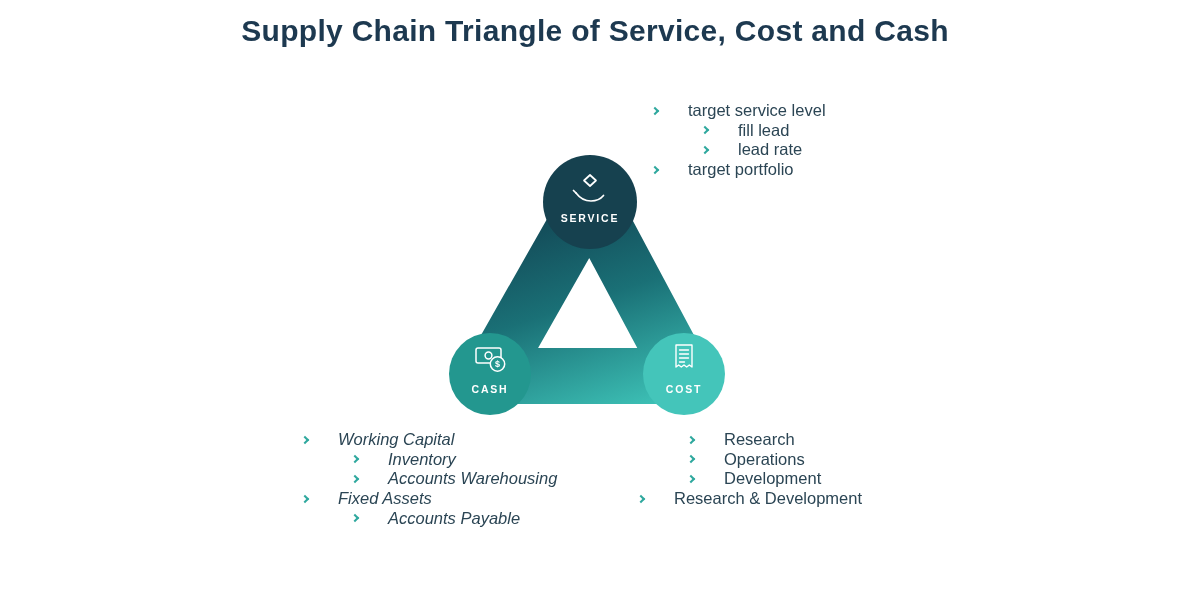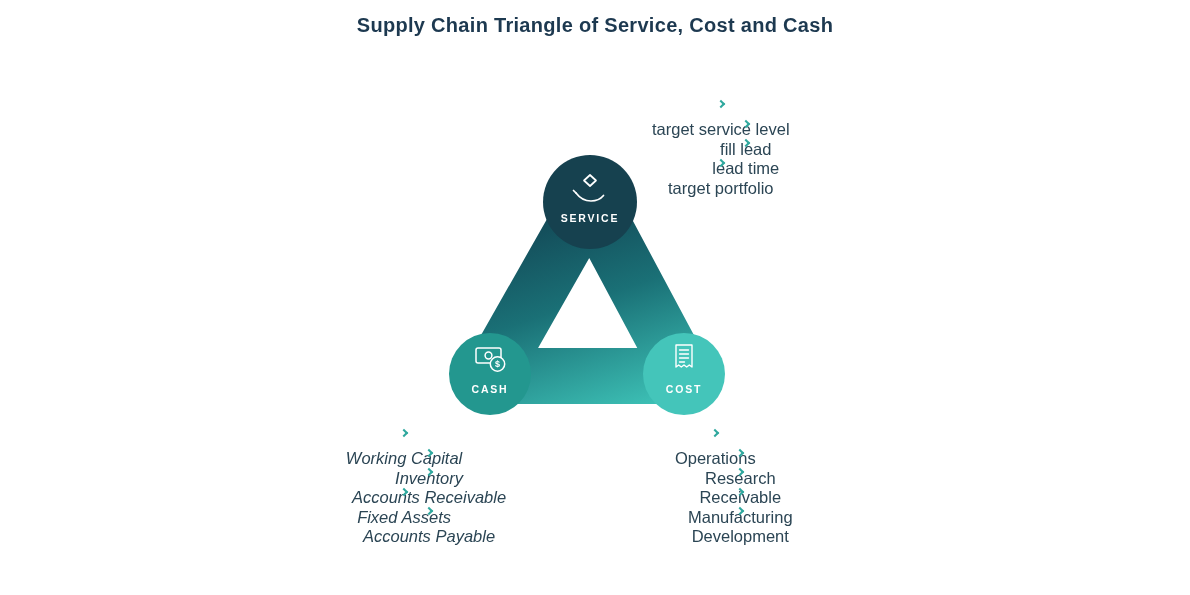--- a/index.html
+++ b/index.html
@@ -15,35 +15,35 @@
   }
   *{box-sizing:border-box;}
   html,body{margin:0;padding:0;}
   body{
     width:1190px;height:595px;position:relative;overflow:hidden;
     background:#ffffff;
     font-family:"Liberation Sans", sans-serif;
   }
   .title{
     position:absolute;top:14px;left:0;width:100%;margin:0;
-    text-align:center;font-size:20px;font-weight:700;
+    text-align:center;font-size:30px;font-weight:700;
     letter-spacing:.3px;color:var(--c-title);
   }
   .tri{
     position:absolute;left:440px;top:148px;width:300px;height:285px;
   }
   .node-label{
     fill:#ffffff;font-size:10.5px;font-weight:600;letter-spacing:1.8px;
     text-anchor:middle;font-family:"Liberation Sans",sans-serif;
   }
   .list{
     position:absolute;color:var(--c-text);font-size:16.5px;
   }
   .li{
-    display:flex;align-items:center;height:19.6px;gap:13px;flex-direction:column;
+    display:flex;align-items:center;height:19.6px;gap:30px;
   }
   .li.lvl1{margin-left:50px;}
   .chev{
     width:6px;height:6px;flex:0 0 auto;
     border-top:2px solid var(--c-chevron);
     border-right:2px solid var(--c-chevron);
     transform:rotate(45deg);
   }
   .lbl{white-space:nowrap;}
   #service-list{left:652px;top:101px;}
@@ -104,65 +104,61 @@
   <div class="li lvl0">
     <span class="chev"></span>
     <span class="lbl">target service level</span>
   </div>
   <div class="li lvl1">
     <span class="chev"></span>
     <span class="lbl">fill lead</span>
   </div>
   <div class="li lvl1">
     <span class="chev"></span>
-    <span class="lbl">lead time</span>
+    <span class="lbl">lead rate</span>
   </div>
   <div class="li lvl0">
     <span class="chev"></span>
     <span class="lbl">target portfolio</span>
   </div>
 </div>
 
 <div class="list" id="cash-list">
   <div class="li lvl0">
     <span class="chev"></span>
     <span class="lbl">Working Capital</span>
   </div>
   <div class="li lvl1">
     <span class="chev"></span>
     <span class="lbl">Inventory</span>
   </div>
   <div class="li lvl1">
     <span class="chev"></span>
-    <span class="lbl">Accounts Receivable</span>
+    <span class="lbl">Accounts Warehousing</span>
   </div>
   <div class="li lvl0">
     <span class="chev"></span>
     <span class="lbl">Fixed Assets</span>
   </div>
   <div class="li lvl1">
     <span class="chev"></span>
     <span class="lbl">Accounts Payable</span>
   </div>
 </div>
 
 <div class="list" id="cost-list">
-  <div class="li lvl0">
-    <span class="chev"></span>
-    <span class="lbl">Operations</span>
-  </div>
   <div class="li lvl1">
     <span class="chev"></span>
     <span class="lbl">Research</span>
   </div>
   <div class="li lvl1">
     <span class="chev"></span>
-    <span class="lbl">Receivable</span>
-  </div>
-  <div class="li lvl1">
-    <span class="chev"></span>
-    <span class="lbl">Manufacturing</span>
+    <span class="lbl">Operations</span>
   </div>
   <div class="li lvl1">
     <span class="chev"></span>
     <span class="lbl">Development</span>
   </div>
+  <div class="li lvl0">
+    <span class="chev"></span>
+    <span class="lbl">Research &amp; Development</span>
+  </div>
 </div>
 
 </body></html>

